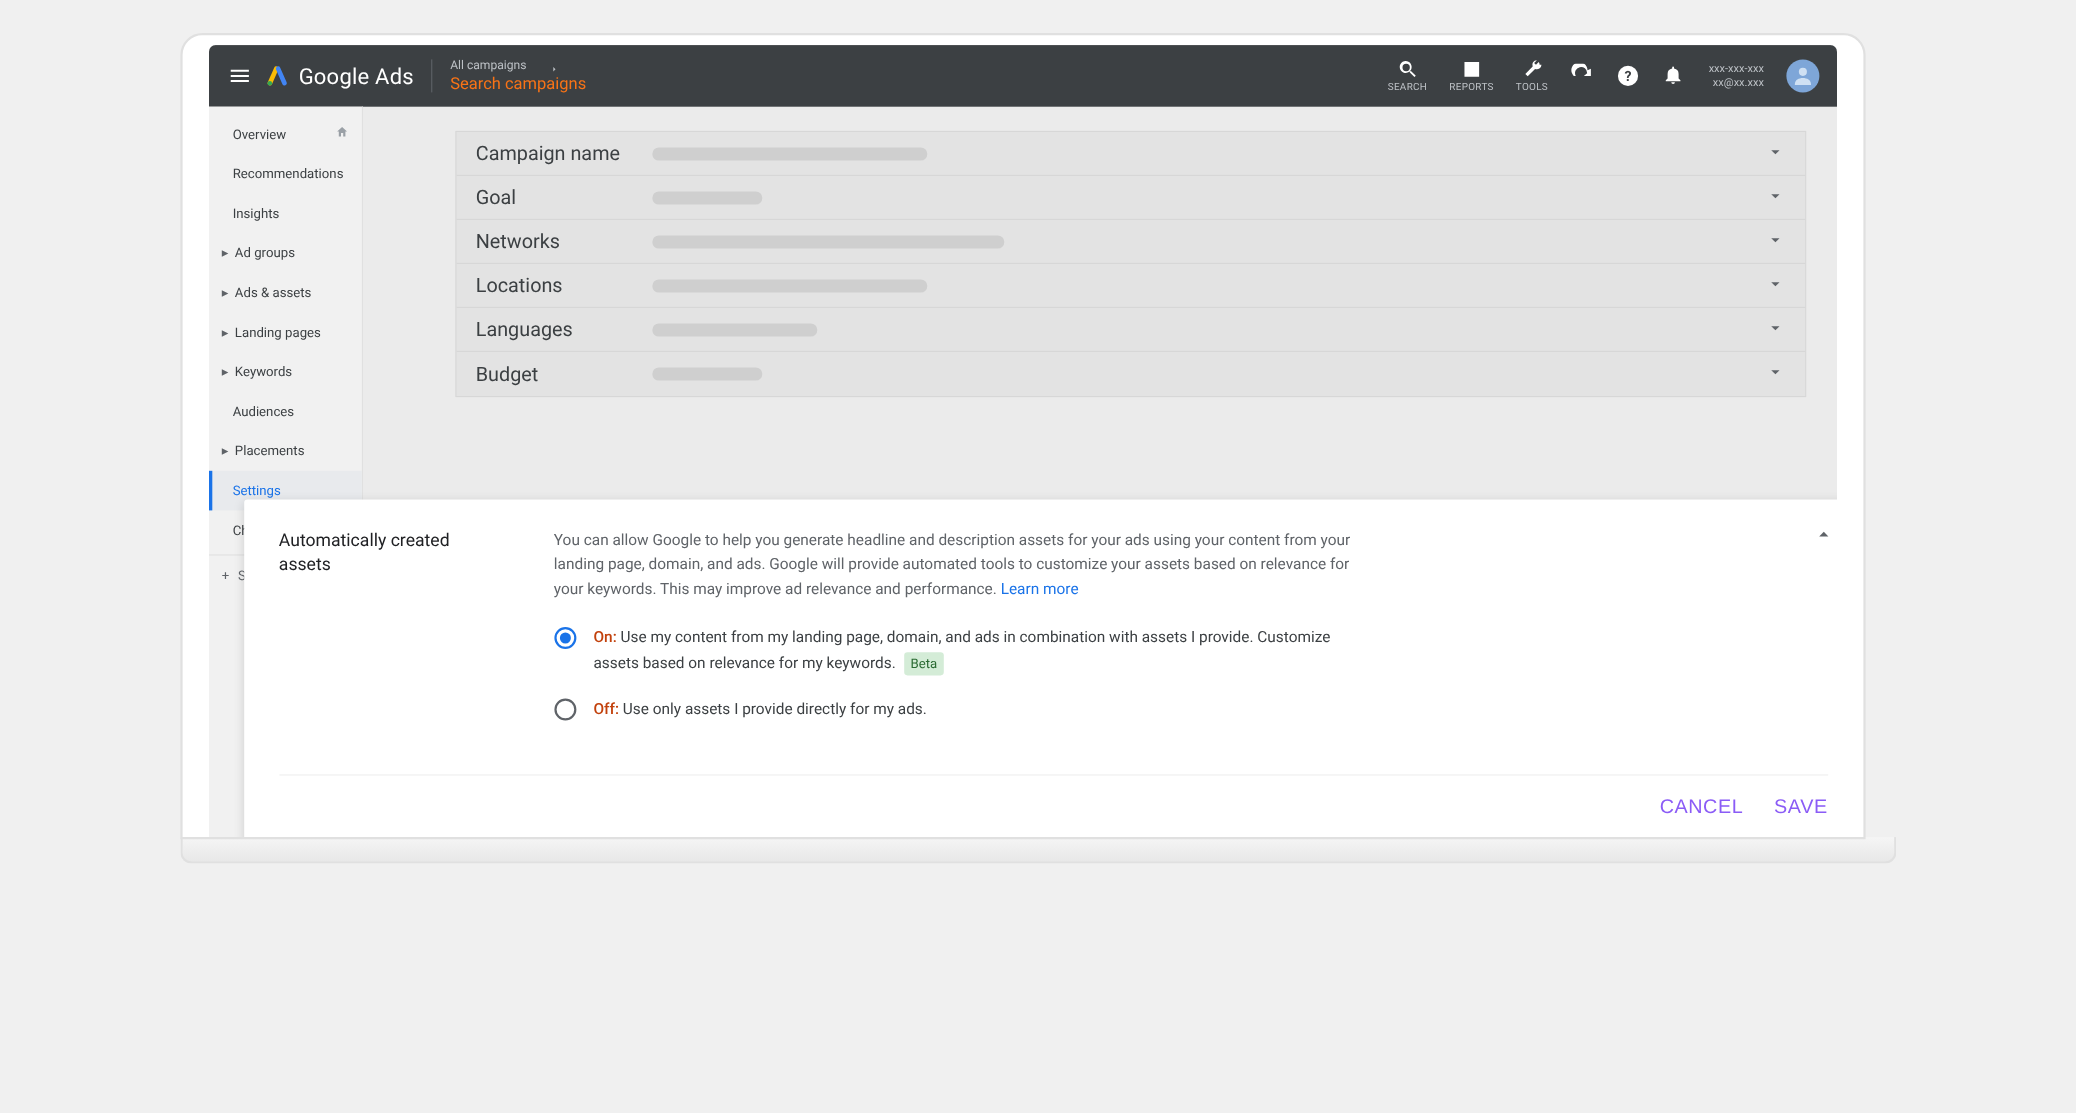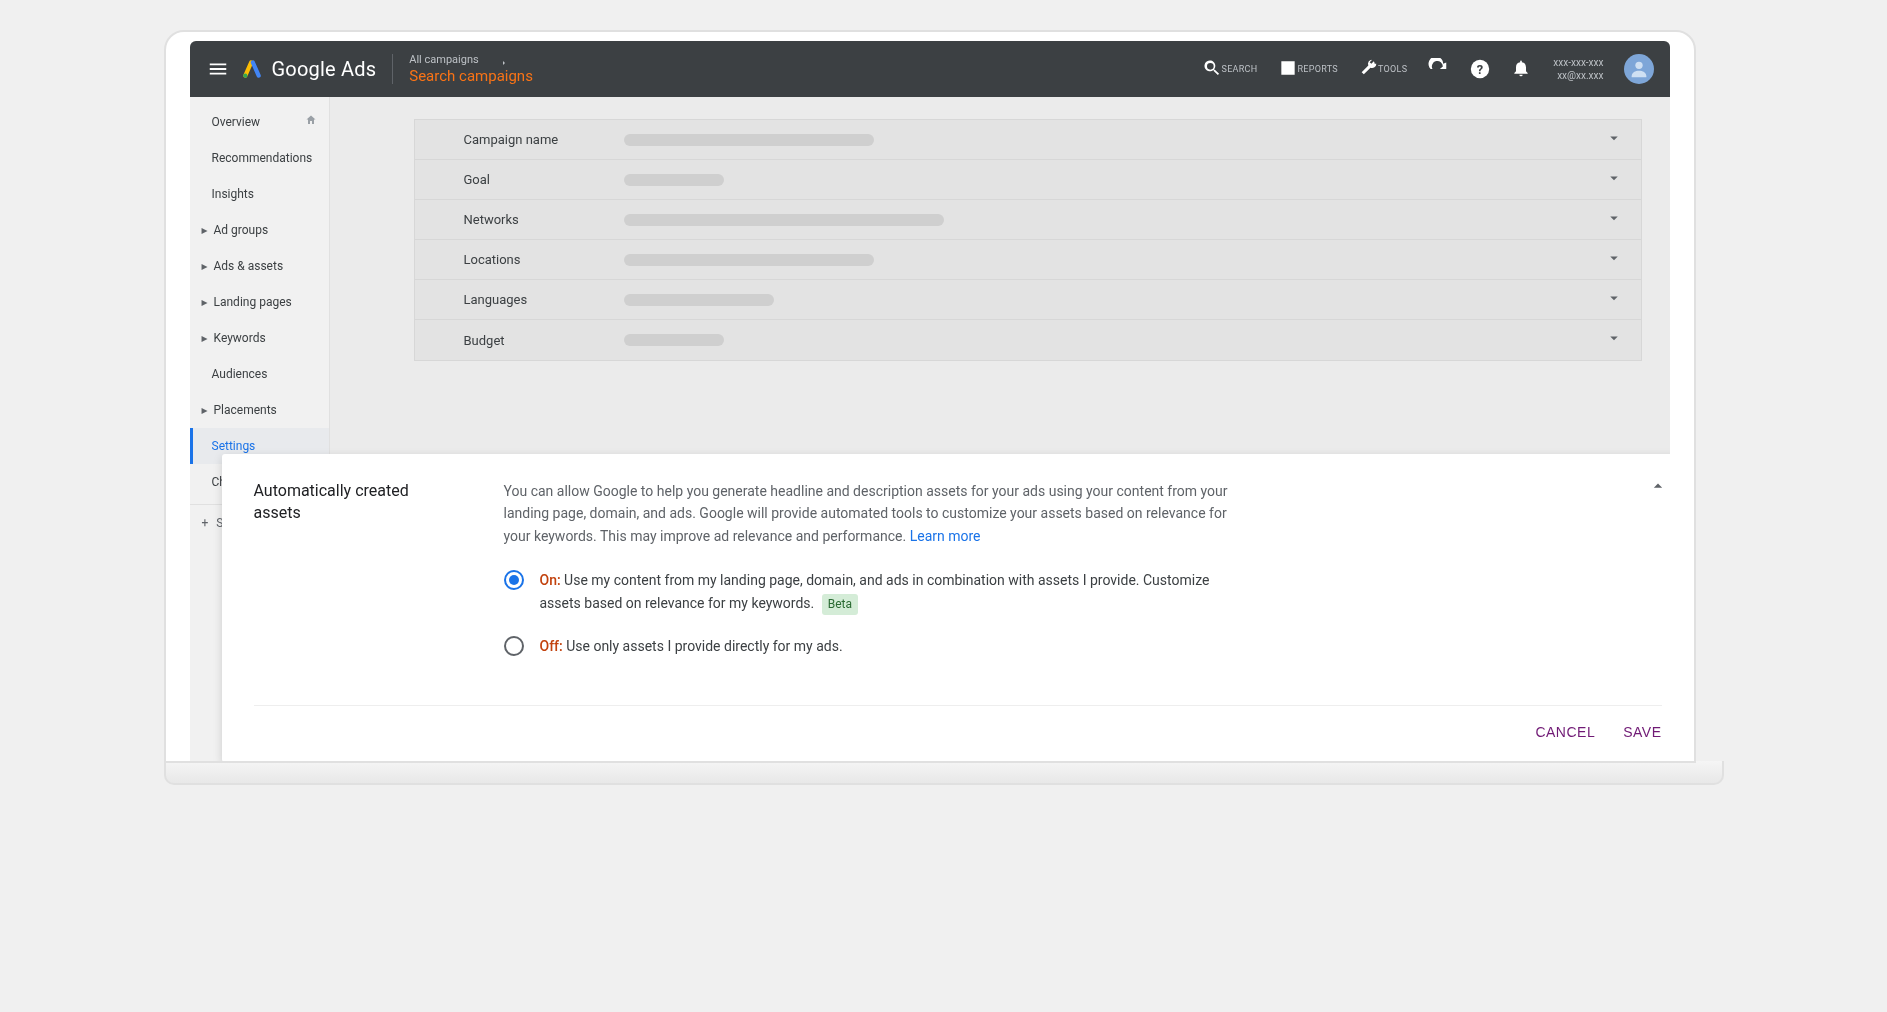--- a/index.html
+++ b/index.html
@@ -36,62 +36,62 @@
   .menu-btn,.svg-icon{display:inline-flex;align-items:center;justify-content:center;}
   .menu-btn{width:24px;height:24px;margin-right:12px;cursor:pointer;}
   .logo-wrap{display:flex;align-items:center;gap:10px;}
   .google-ads-logo{width:20px;height:20px;}
   .brand{font-size:20px;font-weight:400;letter-spacing:.2px;}
   .div{width:1px;height:30px;background:#5f6368;margin:0 16px;}
   .crumbs{display:flex;flex-direction:column;line-height:1.2;}
   .crumb-top{font-size:11px;color:#bdc1c6;display:flex;align-items:flex-end;gap:21px;}
   .crumb-sub{font-size:15px;color:#f97316;}
   .header-tools{margin-left:auto;display:flex;align-items:center;gap:20px;}
-  .tool{display:flex;flex-direction:row;align-items:center;font-size:9px;color:#bdc1c6;cursor:pointer;letter-spacing:.3px;}
+  .tool{display:flex;flex-direction:column;align-items:center;font-size:9px;color:#bdc1c6;cursor:pointer;letter-spacing:.3px;}
   .tool .svg-icon{width:20px;height:20px;margin-bottom:2px;color:#fff;}
   .icon-btn{color:#fff;width:22px;height:22px;cursor:pointer;}
   .acct{text-align:right;font-size:10px;color:#bdc1c6;line-height:1.3;}
   .avatar{width:30px;height:30px;border-radius:50%;background:#7ea6d8;display:flex;align-items:center;justify-content:center;}
 
   .body{display:flex;height:calc(100% - 56px);position:relative;}
 
   
   .sidebar{width:140px;background:#f1f1f1;border-right:1px solid #e0e0e0;font-size:12px;color:#3c4043;padding-top:6px;}
   .side-item{padding:11px 12px;display:flex;align-items:center;cursor:pointer;gap:6px;}
   .side-item.indent{padding-left:22px;}
   .side-item .chev{width:6px;color:#5f6368;}
   .side-item.active{color:#1a73e8;background:#e8eaed;border-left:3px solid #1a73e8;padding-left:19px;}
   .side-item .home-icon{margin-left:auto;color:#9aa0a6;}
   .side-more{padding:11px 12px;color:#5f6368;display:flex;gap:8px;align-items:center;border-top:1px solid #e0e0e0;margin-top:4px;cursor:pointer;}
 
   .main{flex:1;padding:22px 28px 0 84px;overflow:hidden;}
   .rows{border:1px solid #d7d7d7;background:#e3e3e3;}
   .row{display:flex;align-items:center;height:40px;padding:0 18px;border-bottom:1px solid #d7d7d7;cursor:pointer;}
   .row:last-child{border-bottom:none;}
-  .row-label{width:160px;font-size:13px;color:#3c4043;margin-left:31px;}
+  .row-label{width:160px;font-size:18px;color:#3c4043;}
   .row-skel{height:12px;border-radius:6px;background:#cfcfcf;}
   .row-chev{margin-left:auto;color:#5f6368;}
 
   
   .panel{position:absolute;left:32px;right:-24px;top:357px;background:#fff;box-shadow:0 3px 10px rgba(0,0,0,.15);border-radius:3px;padding:26px 32px 0 32px;}
   .panel-body{display:flex;gap:50px;}
   .panel-title{font-size:16px;color:#202124;width:200px;line-height:1.4;}
   .panel-content{flex:1;max-width:740px;}
   .panel-desc{font-size:14px;color:#5f6368;line-height:1.6;margin-bottom:22px;}
   .learn{color:#1a73e8;cursor:pointer;}
   .radio-row{display:flex;gap:16px;margin-bottom:20px;align-items:flex-start;}
   .radio{flex:none;width:20px;height:20px;border:2px solid #5f6368;border-radius:50%;margin-top:1px;display:flex;align-items:center;justify-content:center;cursor:pointer;}
   .radio.selected{border-color:#1a73e8;}
   .radio.selected::after{content:"";width:10px;height:10px;border-radius:50%;background:#1a73e8;}
   .radio-text{font-size:14px;color:#3c4043;line-height:1.6;}
   .radio-text b{color:#c2410c;font-weight:500;}
   .beta{display:inline-block;background:#d4ecd7;color:#2b6b33;font-size:12px;padding:1px 6px;border-radius:3px;margin-left:4px;}
   .panel-collapse{position:absolute;right:26px;top:22px;cursor:pointer;color:#5f6368;}
   .panel-actions{display:flex;justify-content:flex-end;gap:28px;padding:18px 0 22px;border-top:1px solid #eee;margin-top:28px;}
-  .btn-flat{border:none;background:none;color:#701a75;font-size:14px;font-weight:500;letter-spacing:.5px;cursor:pointer;}
+  .btn-flat{border:none;background:none;color:#8b5cf6;font-size:18px;font-weight:500;letter-spacing:.5px;cursor:pointer;}
 </style>
 </head>
 <body>
 
 <div>
 <div class="laptop">
   <div class="screen">
 
     <div class="header">
       <span class="menu-btn">

